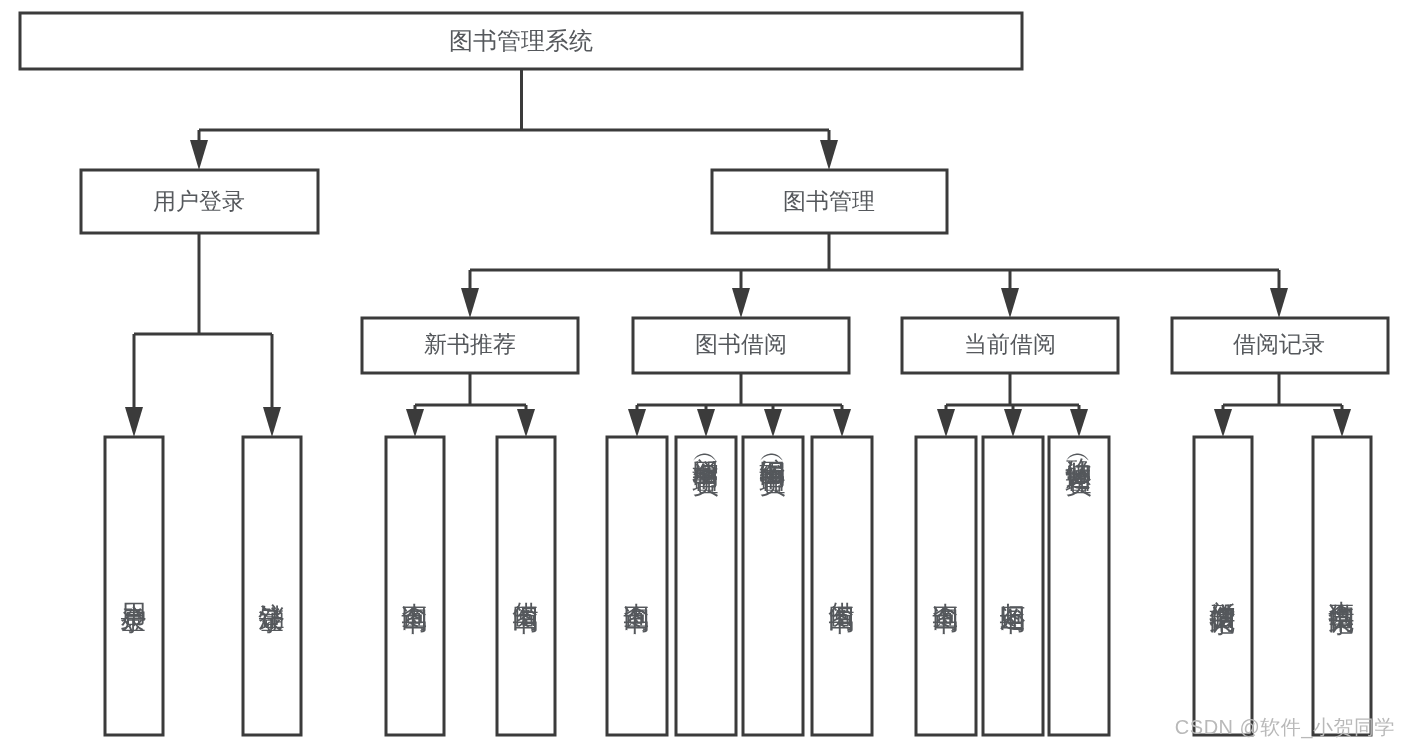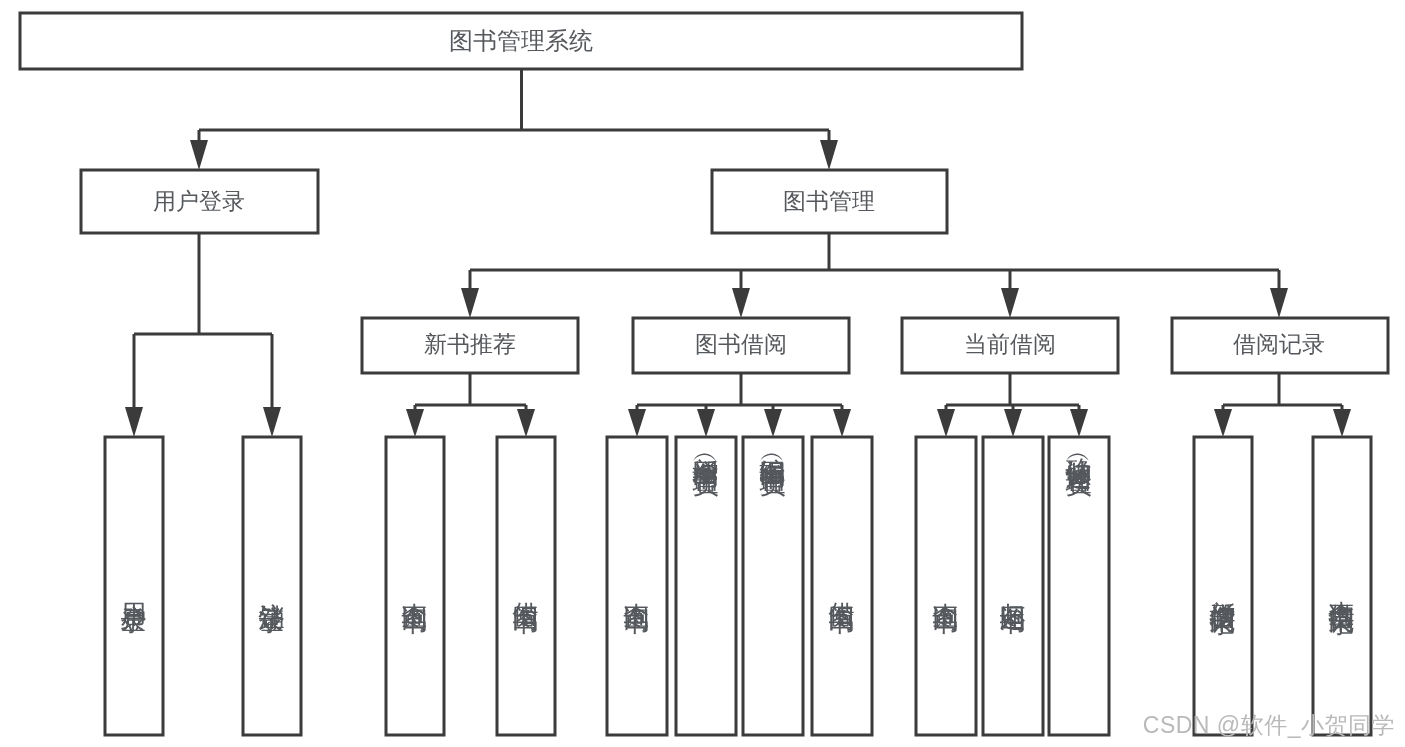--- a/index.html
+++ b/index.html
@@ -66,21 +66,21 @@
     letter-spacing: 2px;
     color: #55585c;
     white-space: nowrap;
     text-align: center;
   }
   .watermark {
     position: absolute;
     right: 10px;
     bottom: 6px;
     font-family: "Liberation Sans", "DejaVu Sans", sans-serif;
-    font-size: 23px;
+    font-size: 20px;
     color: #b9b9b9;
     letter-spacing: 0.5px;
     white-space: nowrap;
   }
 </style>
 </head>
 <body>
 
 <div id="diagram-root">
 

